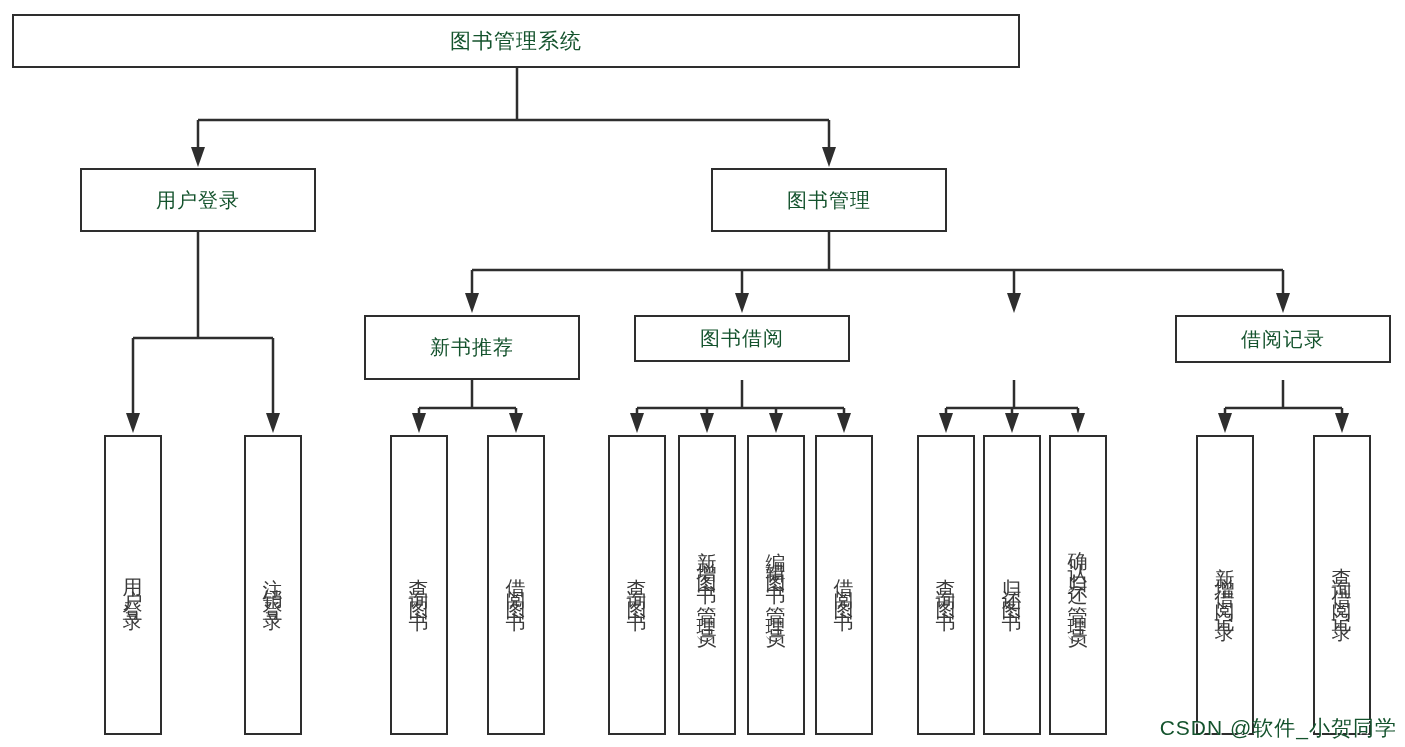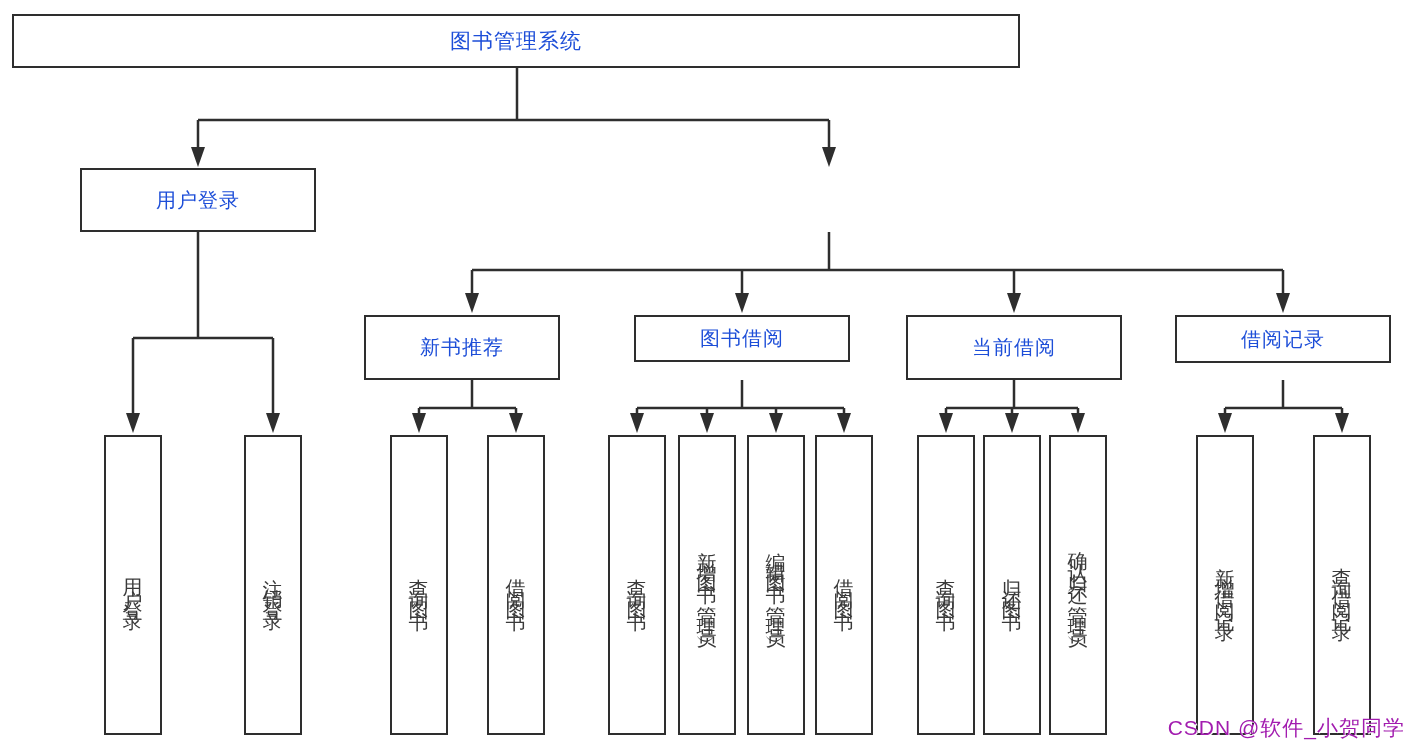--- a/index.html
+++ b/index.html
@@ -17,21 +17,21 @@
     pointer-events: none;
   }
   .hbox {
     position: absolute;
     box-sizing: border-box;
     border: 2px solid #2e2e2e;
     background: #ffffff;
     display: flex;
     align-items: center;
     justify-content: center;
-    color: #1d4ed8;
+    color: #14532d;
     font-size: 20px;
     letter-spacing: 1px;
     z-index: 2;
   }
   .hbox.root { font-size: 21px; }
   .vbox {
     position: absolute;
     box-sizing: border-box;
     border: 2px solid #2e2e2e;
     background: #ffffff;
@@ -43,24 +43,24 @@
     z-index: 2;
   }
   .vtext {
     writing-mode: vertical-rl;
     text-orientation: upright;
     letter-spacing: 11px;
     line-height: 1;
   }
   #watermark {
     position: absolute;
-    right: 0;
+    right: 8px;
     bottom: 5px;
     font-size: 21px;
-    color: #a21caf;
+    color: #14532d;
     letter-spacing: 1px;
     z-index: 5;
     text-shadow: 1px 1px 0 #ffffff;
   }
 </style>
 </head>
 <body>
 
 <div id="canvas">
 
@@ -104,29 +104,29 @@
     </g>
   </svg>
 
   <div class="hbox root" style="left:12px;top:14px;width:1008px;height:54px">
     <span>图书管理系统</span>
   </div>
 
   <div class="hbox" style="left:80px;top:168px;width:236px;height:64px">
     <span>用户登录</span>
   </div>
+  <div class="hbox" style="left:711px;top:168px;width:236px;height:64px">
+    <span>图书管理</span>
+  </div>
 
-  <div class="hbox" style="left:364px;top:315px;width:196px;height:65px">
+  <div class="hbox" style="left:364px;top:315px;width:216px;height:65px">
     <span>新书推荐</span>
   </div>
   <div class="hbox" style="left:634px;top:315px;width:216px;height:47px">
     <span>图书借阅</span>
-  </div>
-  <div class="hbox" style="left:906px;top:315px;width:216px;height:65px">
-    <span>当前借阅</span>
   </div>
   <div class="hbox" style="left:1175px;top:315px;width:216px;height:48px">
     <span>借阅记录</span>
   </div>
 
   <div class="vbox" style="left:104px;top:435px;width:58px;height:300px">
     <span class="vtext">用户登录</span>
   </div>
   <div class="vbox" style="left:244px;top:435px;width:58px;height:300px">
     <span class="vtext">注销登录</span>

